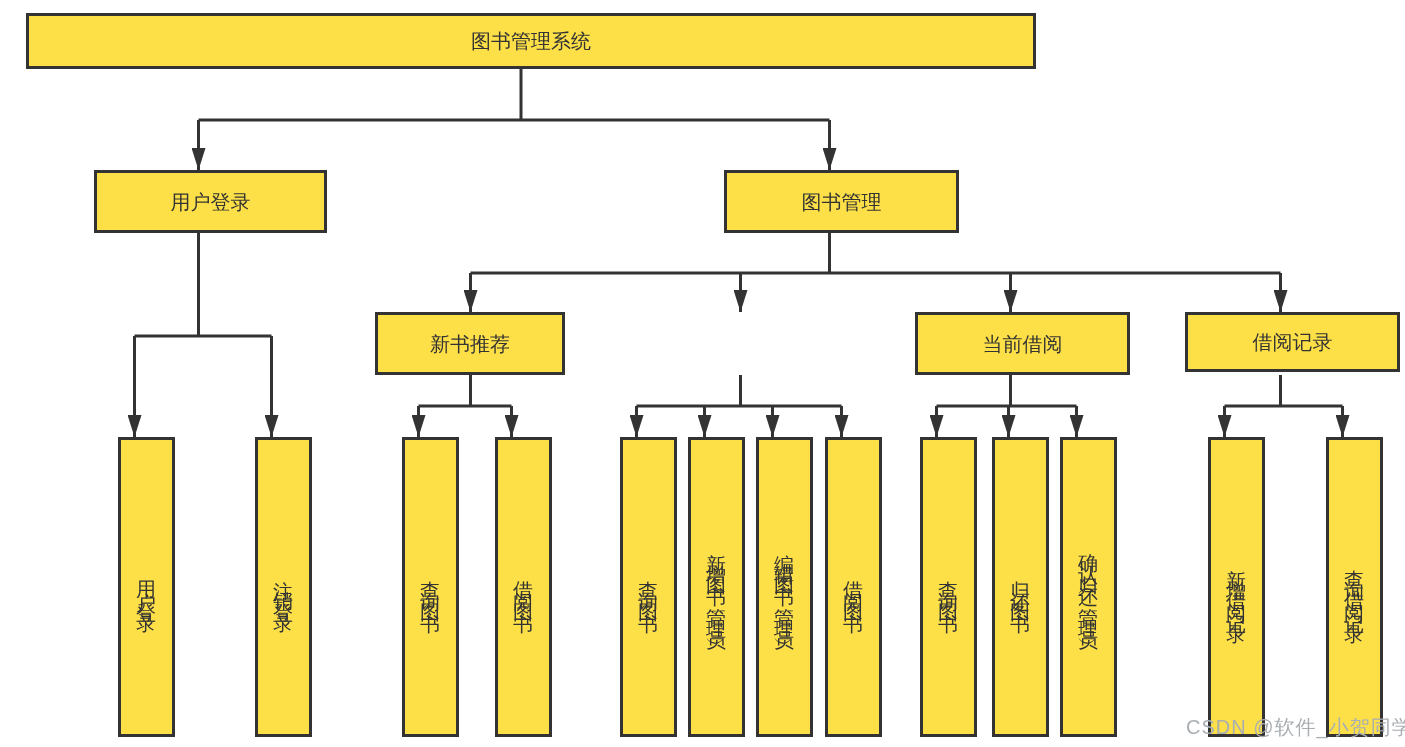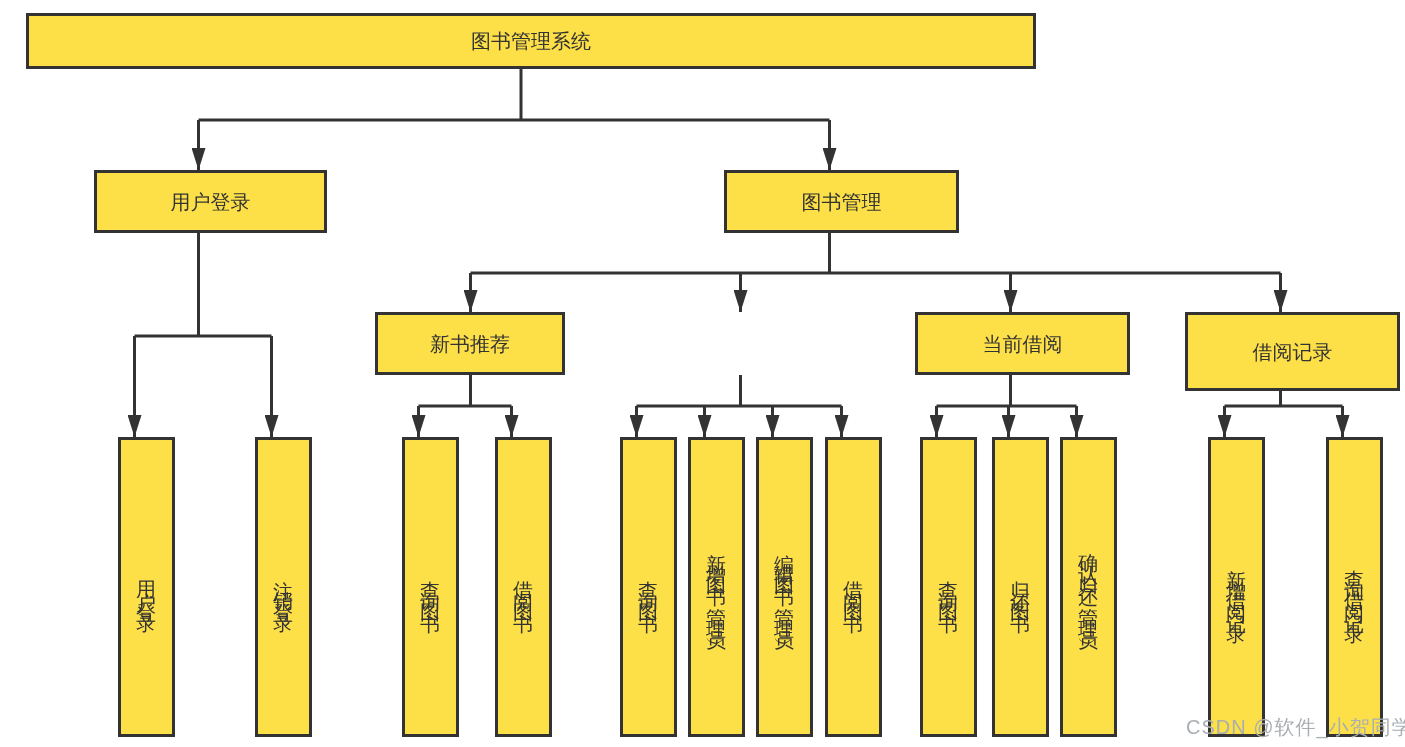--- a/index.html
+++ b/index.html
@@ -104,21 +104,21 @@
     </g>
   </svg>
 
   <div class="box" style="left:14px; top:13px; width:1010px; height:56px;">图书管理系统</div>
 
   <div class="box" style="left:82px; top:170px; width:233px; height:63px;">用户登录</div>
   <div class="box" style="left:712px; top:170px; width:235px; height:63px;text-align:right;">图书管理</div>
 
   <div class="box" style="left:363px; top:312px; width:190px; height:63px;">新书推荐</div>
   <div class="box" style="left:903px; top:312px; width:215px; height:63px;">当前借阅</div>
-  <div class="box" style="left:1173px; top:312px; width:215px; height:79px;">借阅记录</div>
+  <div class="box" style="left:1173px; top:312px; width:215px; height:60px;">借阅记录</div>
 
   <div class="box leaf" style="left:106px; top:437px; width:57px; height:300px;">用户登录</div>
   <div class="box leaf" style="left:243px; top:437px; width:57px; height:300px;">注销登录</div>
 
   <div class="box leaf" style="left:390px; top:437px; width:57px; height:300px;">查询图书</div>
   <div class="box leaf" style="left:483px; top:437px; width:57px; height:300px;">借阅图书</div>
 
   <div class="box leaf" style="left:608px; top:437px; width:57px; height:300px;">查询图书</div>
   <div class="box leaf" style="left:676px; top:437px; width:57px; height:300px;">新增图书（管理员）</div>
   <div class="box leaf" style="left:744px; top:437px; width:57px; height:300px;">编辑图书（管理员）</div>

